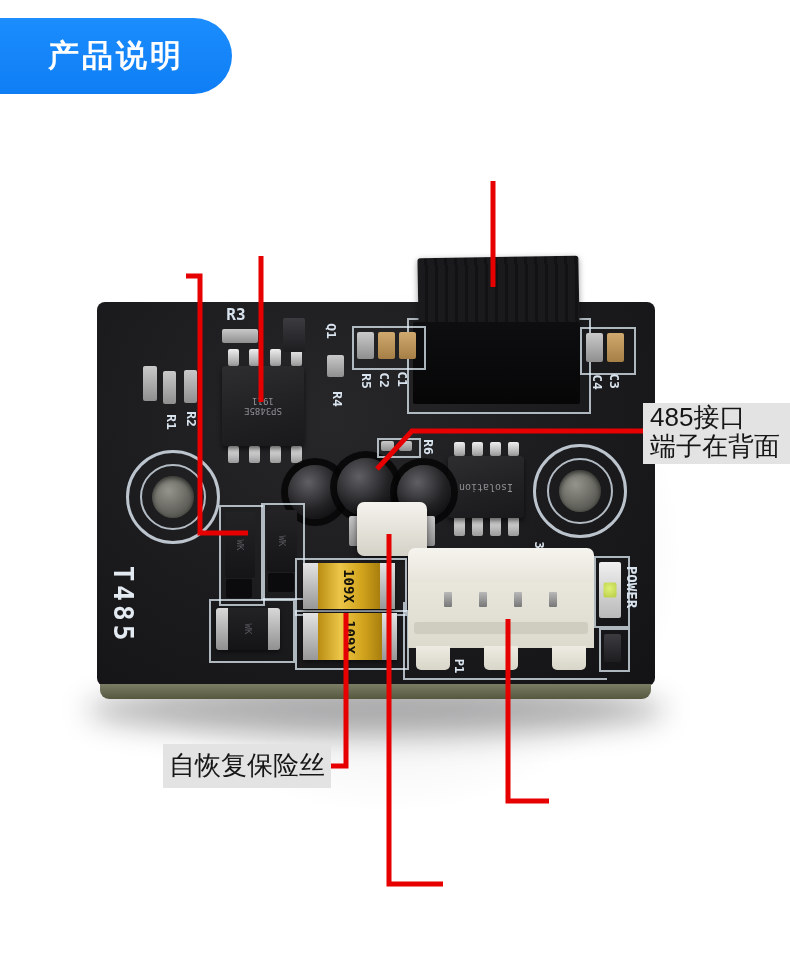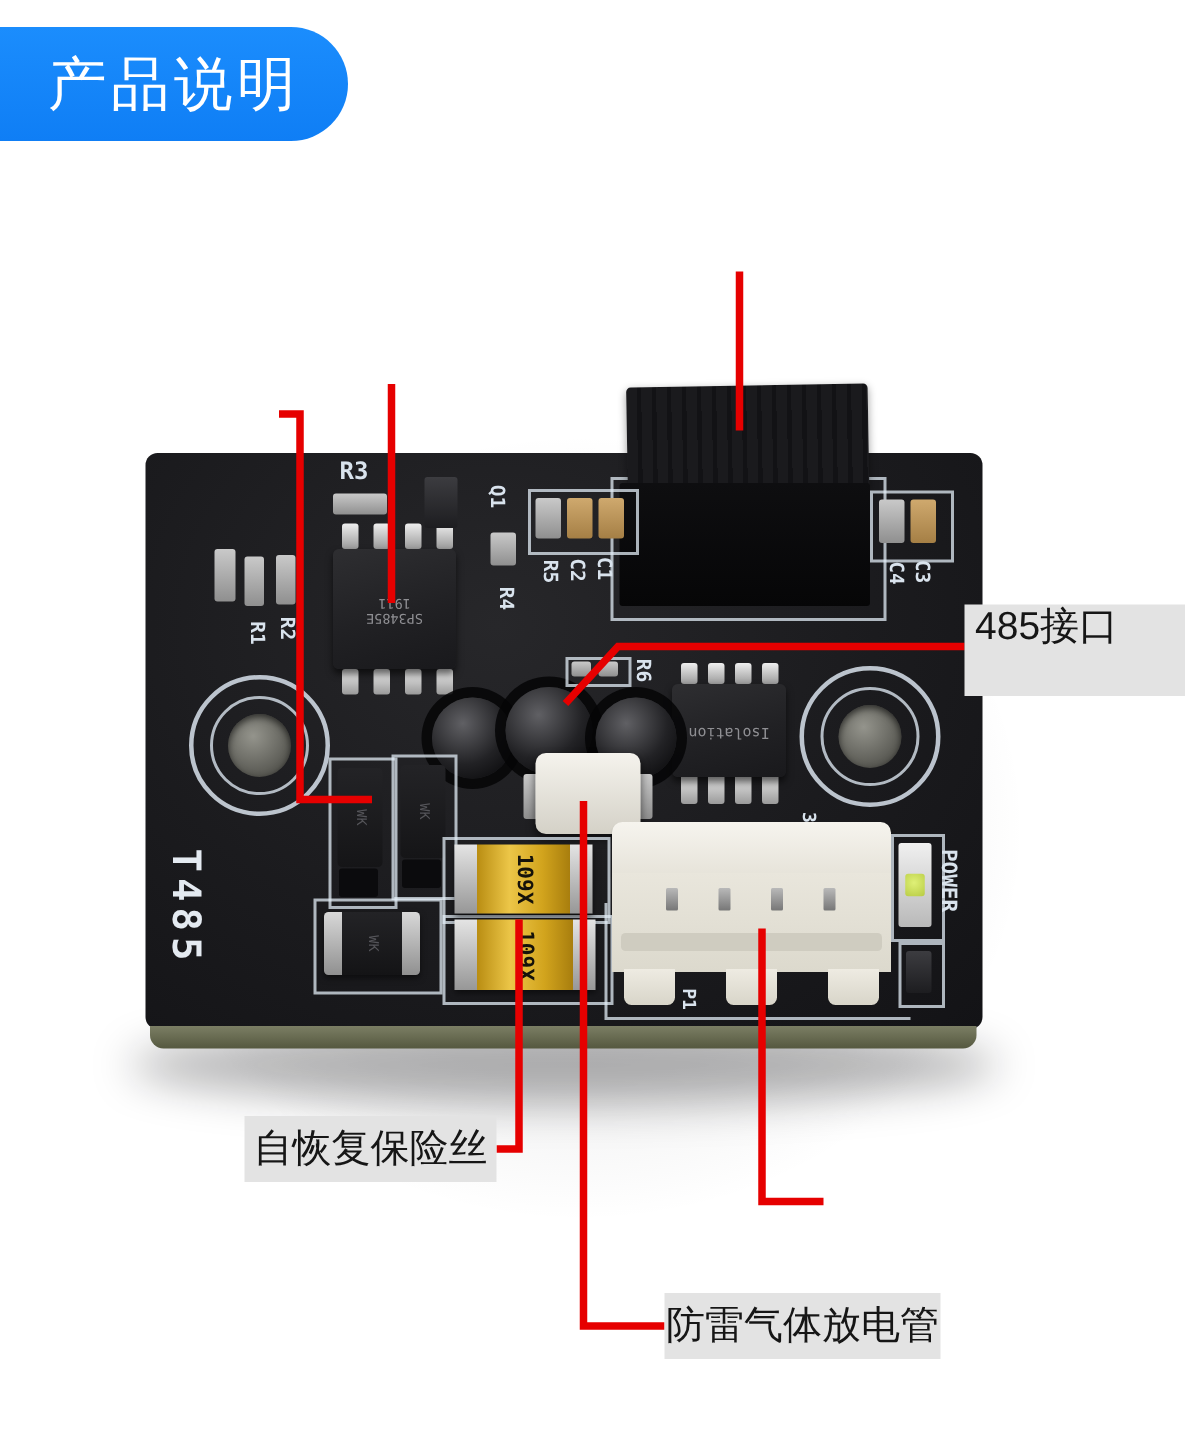--- a/index.html
+++ b/index.html
@@ -3,21 +3,21 @@
 <meta charset="utf-8">
 <style>
   html,body{margin:0;padding:0;background:#fff;}
   .stage{position:relative;width:790px;height:964px;background:#ffffff;overflow:hidden;
          font-family:"Liberation Sans","DejaVu Sans",sans-serif;}
 
   
   .badge{position:absolute;left:0;top:18px;width:232px;height:76px;
          background:linear-gradient(180deg,#1b8dfd,#0f7ef5);
          border-radius:0 38px 38px 0;display:flex;align-items:center;justify-content:center;}
-  .badge span{color:#fff;font-size:39px;font-weight:400;letter-spacing:3px;text-align:right;}
+  .badge span{color:#fff;font-size:31px;font-weight:700;letter-spacing:3px;text-align:right;}
 
   
   .backdrop{position:absolute;left:0;top:120px;width:790px;height:800px;
             background:radial-gradient(48% 42% at 49% 54%, rgba(40,40,45,.16), rgba(40,40,45,.05) 55%, rgba(40,40,45,0) 78%);}
   .board-shadow{position:absolute;left:86px;top:684px;width:580px;height:52px;border-radius:50%;
                 background:rgba(10,10,12,.30);filter:blur(14px);}
 
   
   .board{position:absolute;left:97px;top:302px;width:558px;height:384px;border-radius:8px;
          background:radial-gradient(ellipse at 42% 30%, #27272a 0%, #1b1b1e 55%, #131316 100%);}
@@ -266,25 +266,23 @@
     <polyline points="261,256 261,402" fill="none" stroke="#e60000" stroke-width="5"></polyline>
     <polyline points="186,276 200,276 200,533 248,533" fill="none" stroke="#e60000" stroke-width="5"></polyline>
     <polyline points="643,431 412,431 377,469" fill="none" stroke="#e60000" stroke-width="5"></polyline>
     <polyline points="331,766 346,766 346,613" fill="none" stroke="#e60000" stroke-width="5"></polyline>
     <polyline points="389,534 389,884 443,884" fill="none" stroke="#e60000" stroke-width="5"></polyline>
     <polyline points="508,619 508,801 549,801" fill="none" stroke="#e60000" stroke-width="5"></polyline>
   </svg>
 
   <div class="callout left" style="left:643px;top:403px;width:147px;height:61px;">
     <span>485接口</span>
+    <span>端子在背面</span>
   </div>
   <div class="callout" style="left:163px;top:744px;width:168px;height:44px;">
     <span>自恢复保险丝</span>
   </div>
-  <div class="callout" style="left:443px;top:862px;width:184px;height:44px;">
-    <span>防雷气体放电管</span>
-  </div>
 
   <div class="badge">
     <span>产品说明</span>
   </div>
 
 </div>
 
 </body></html>

